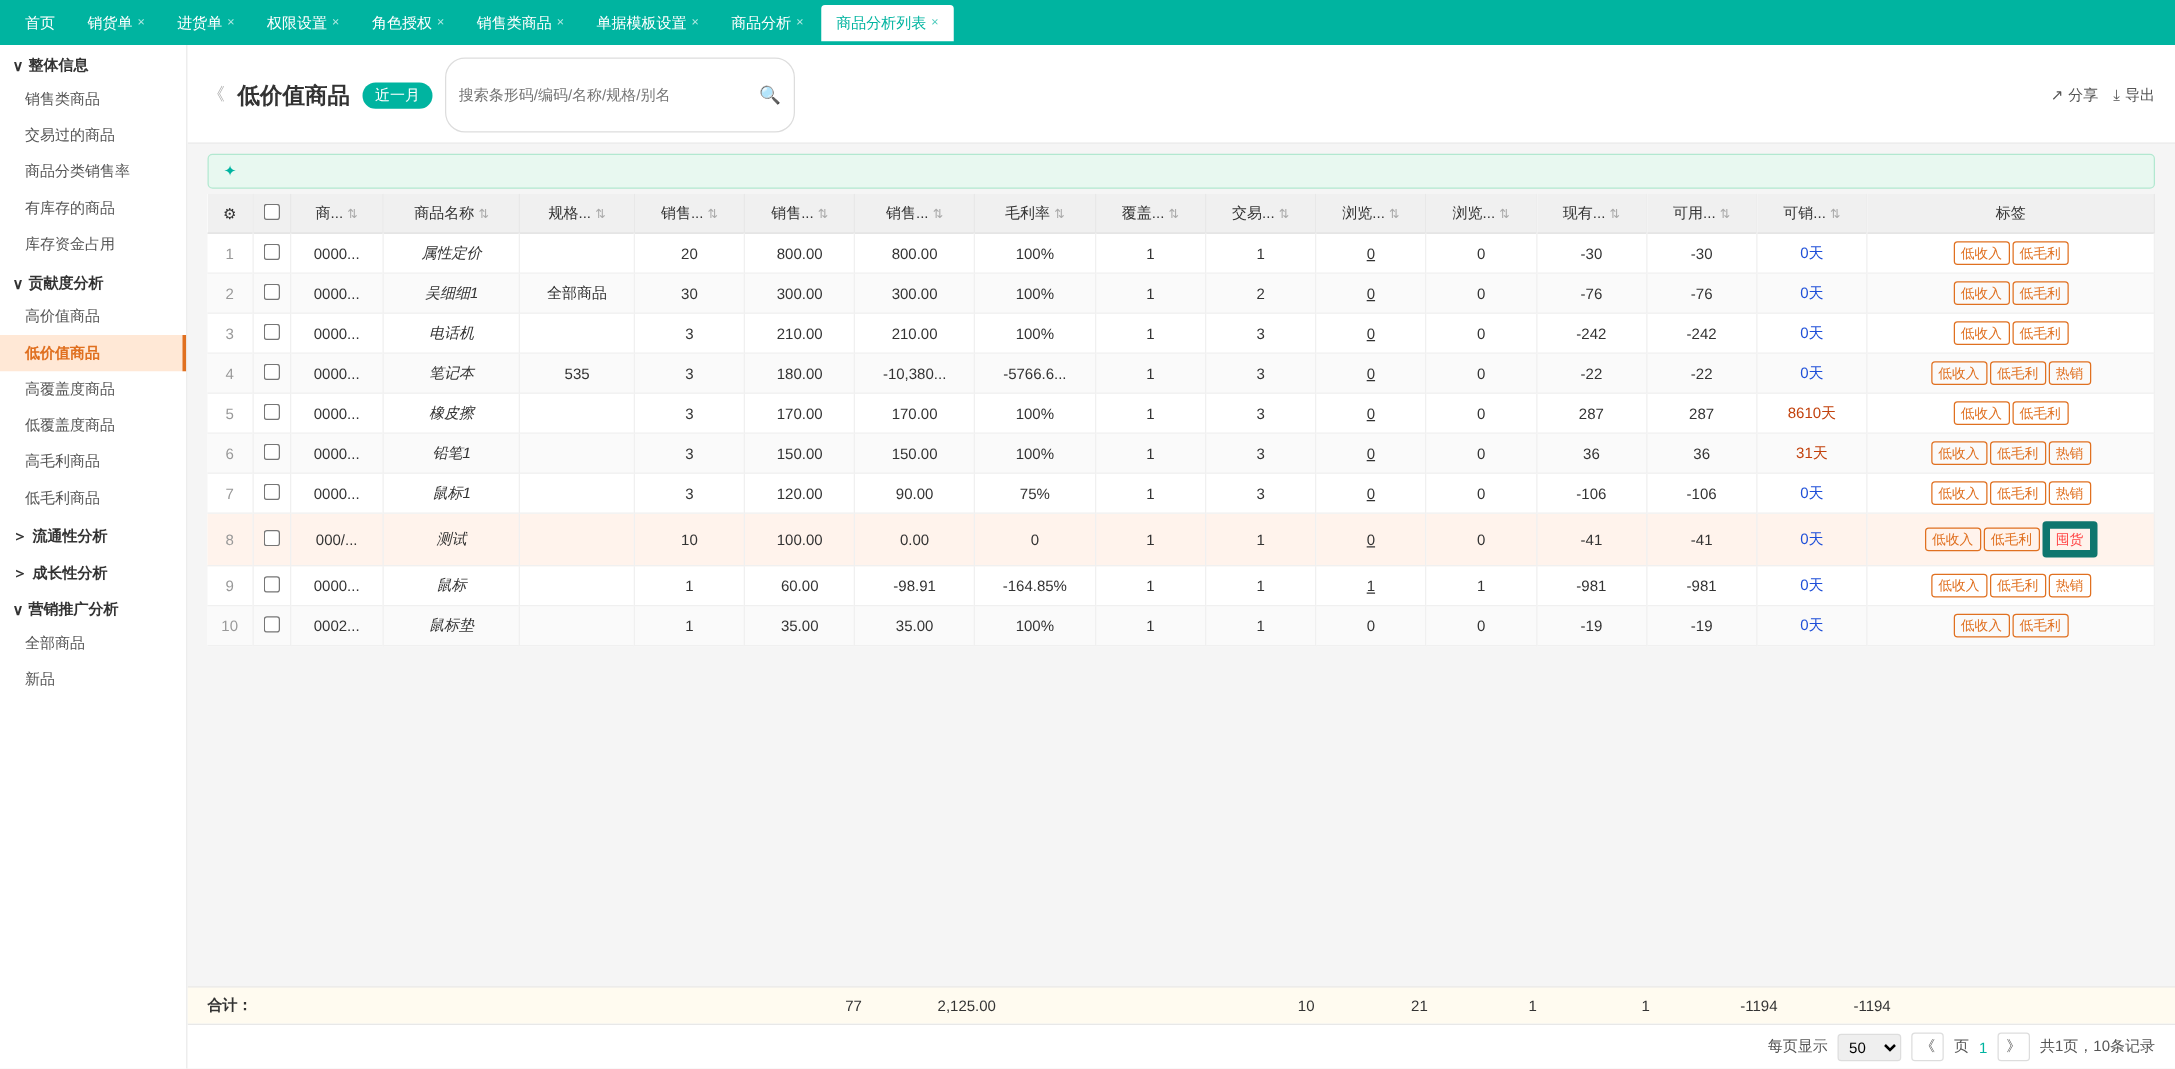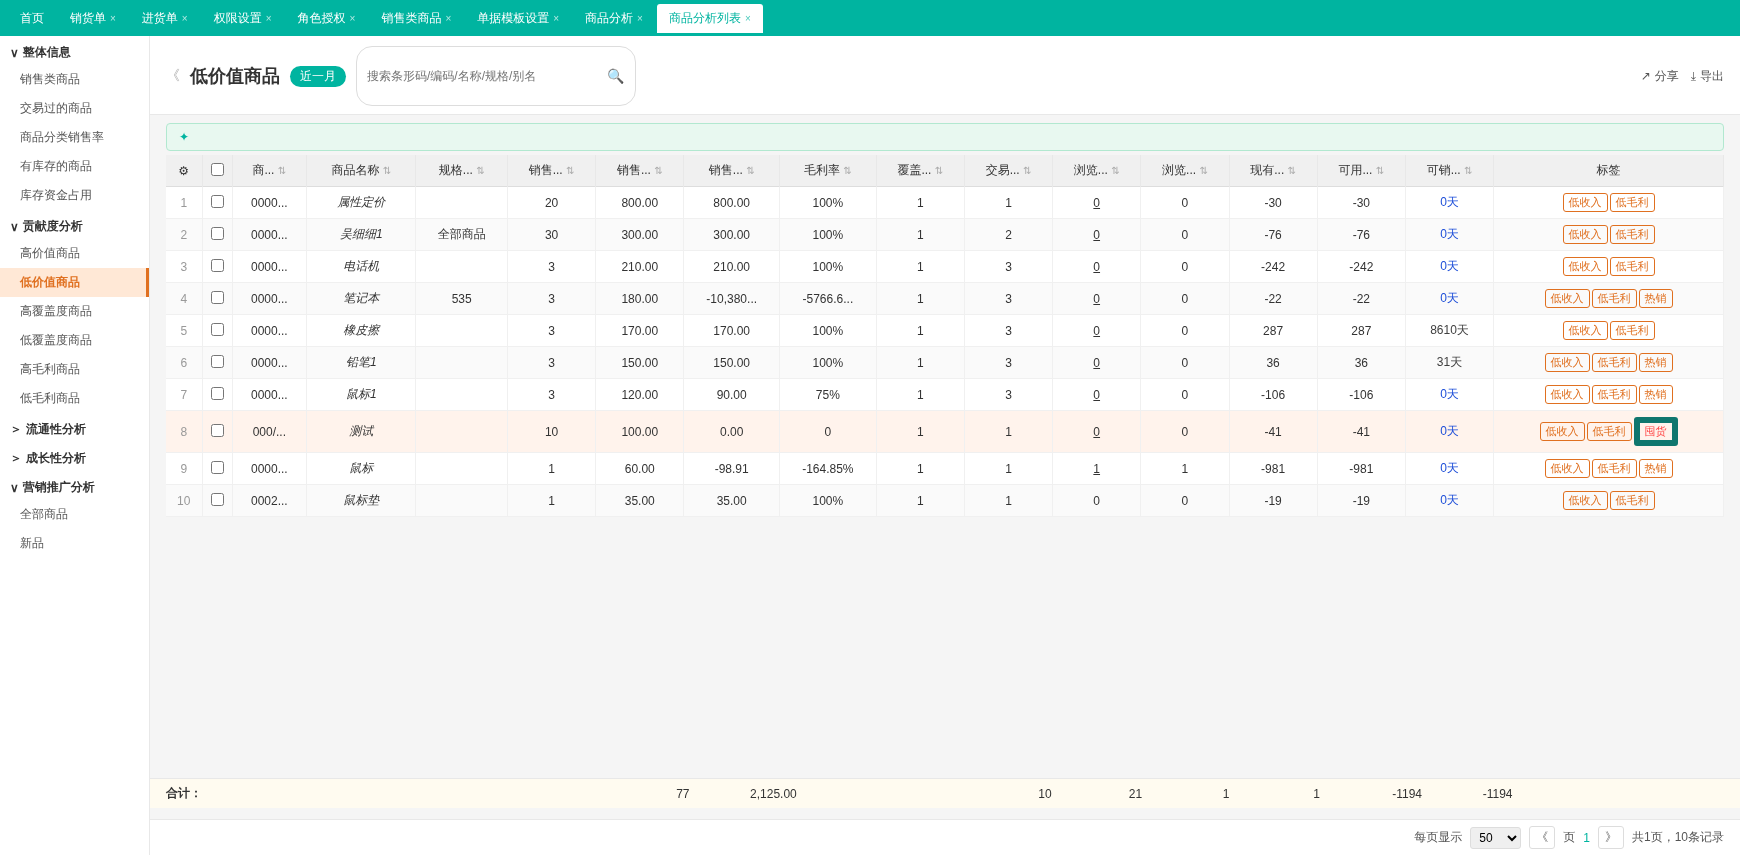--- a/index.html
+++ b/index.html
@@ -178,21 +178,21 @@
     }
     td.name-col { text-align: center; font-style: italic; }
     .tag-badge {
       display: inline-block;
       padding: 1px 5px;
       border-radius: 3px;
       font-size: 11px;
       margin: 0 1px;
     }
     .days-zero { color: #1d4ed8; }
-    .days-nonzero { color: #404040; }
+    .days-nonzero { color: #c2410c; }
     .underlined { text-decoration: underline; cursor: pointer; }
 
     
     .totals-bar {
       display: flex;
       align-items: center;
       background: #fffbf0;
       border-top: 1px solid #e8e8e8;
       padding: 6px 16px;
       gap: 0;
@@ -218,21 +218,20 @@
     .pagination-bar {
       display: flex;
       align-items: center;
       justify-content: flex-end;
       padding: 6px 16px;
       background: #fff;
       border-top: 1px solid #e8e8e8;
       gap: 8px;
       font-size: 12px;
       color: #555;
-      margin-top: 11px;
     }
     .pagination-bar select {
       border: 1px solid #ddd;
       padding: 2px 4px;
       border-radius: 3px;
       font-size: 12px;
     }
     .pagination-btn {
       padding: 2px 6px;
       border: 1px solid #ddd;

